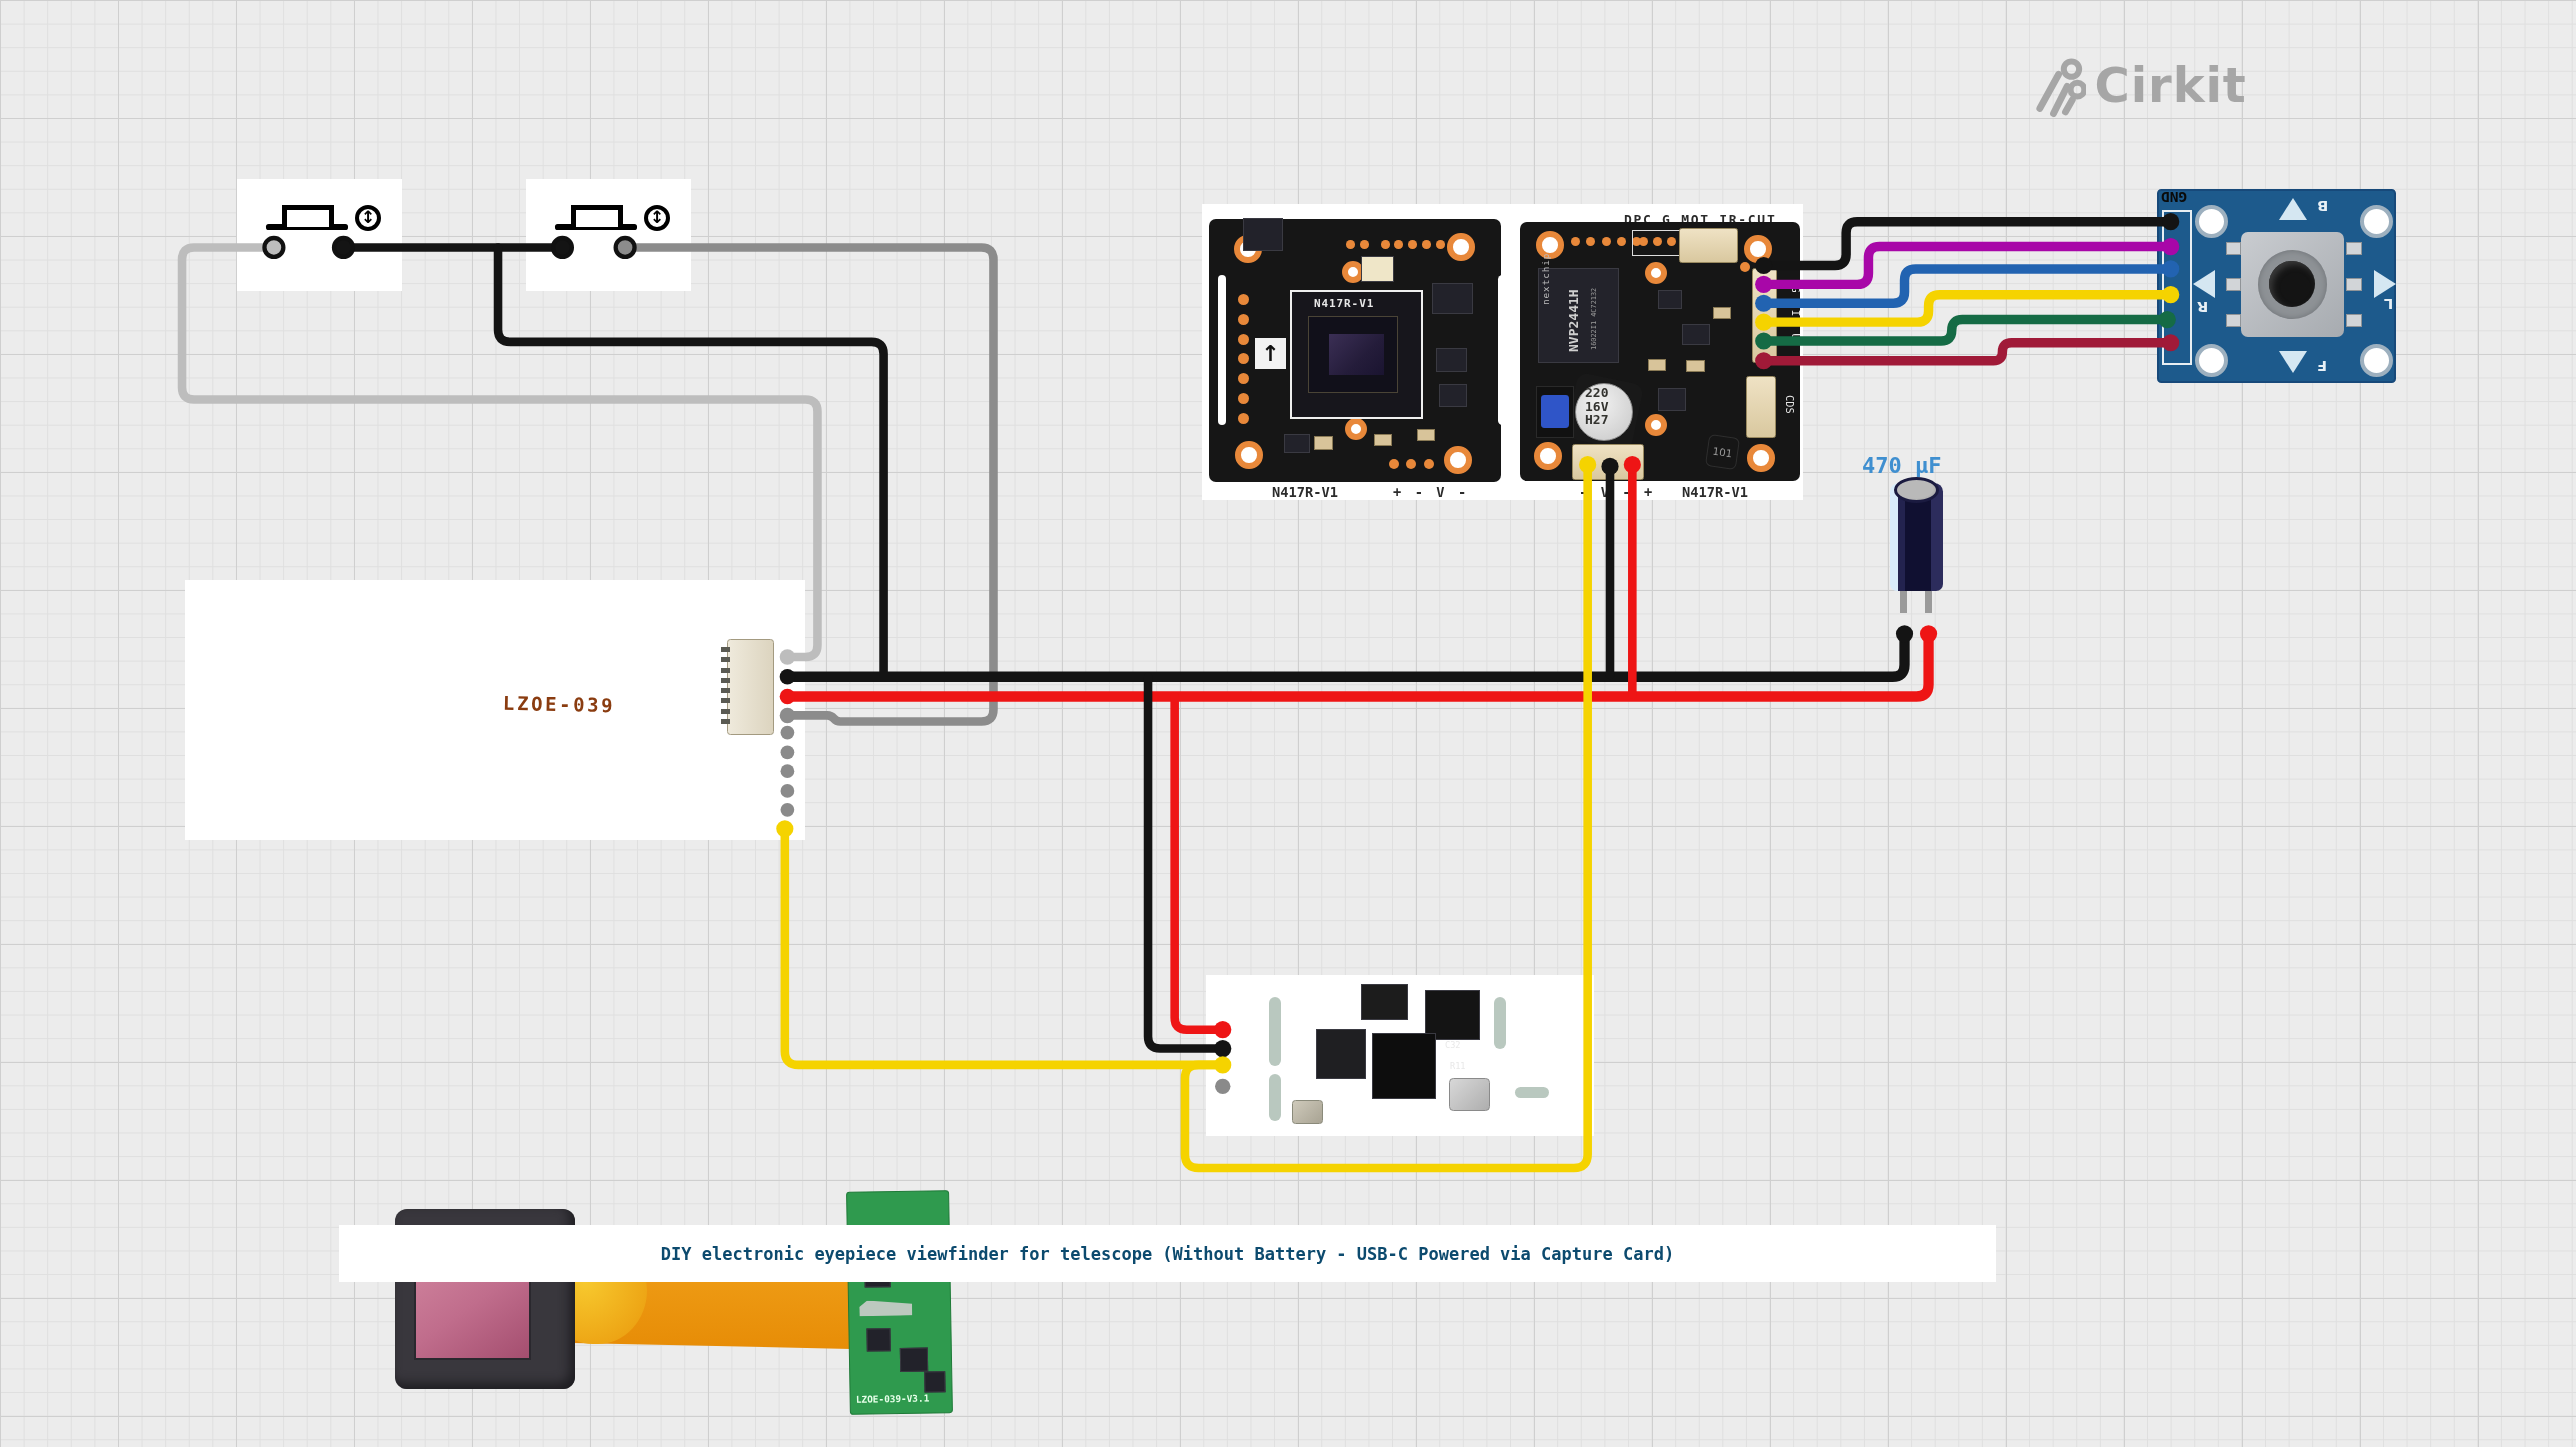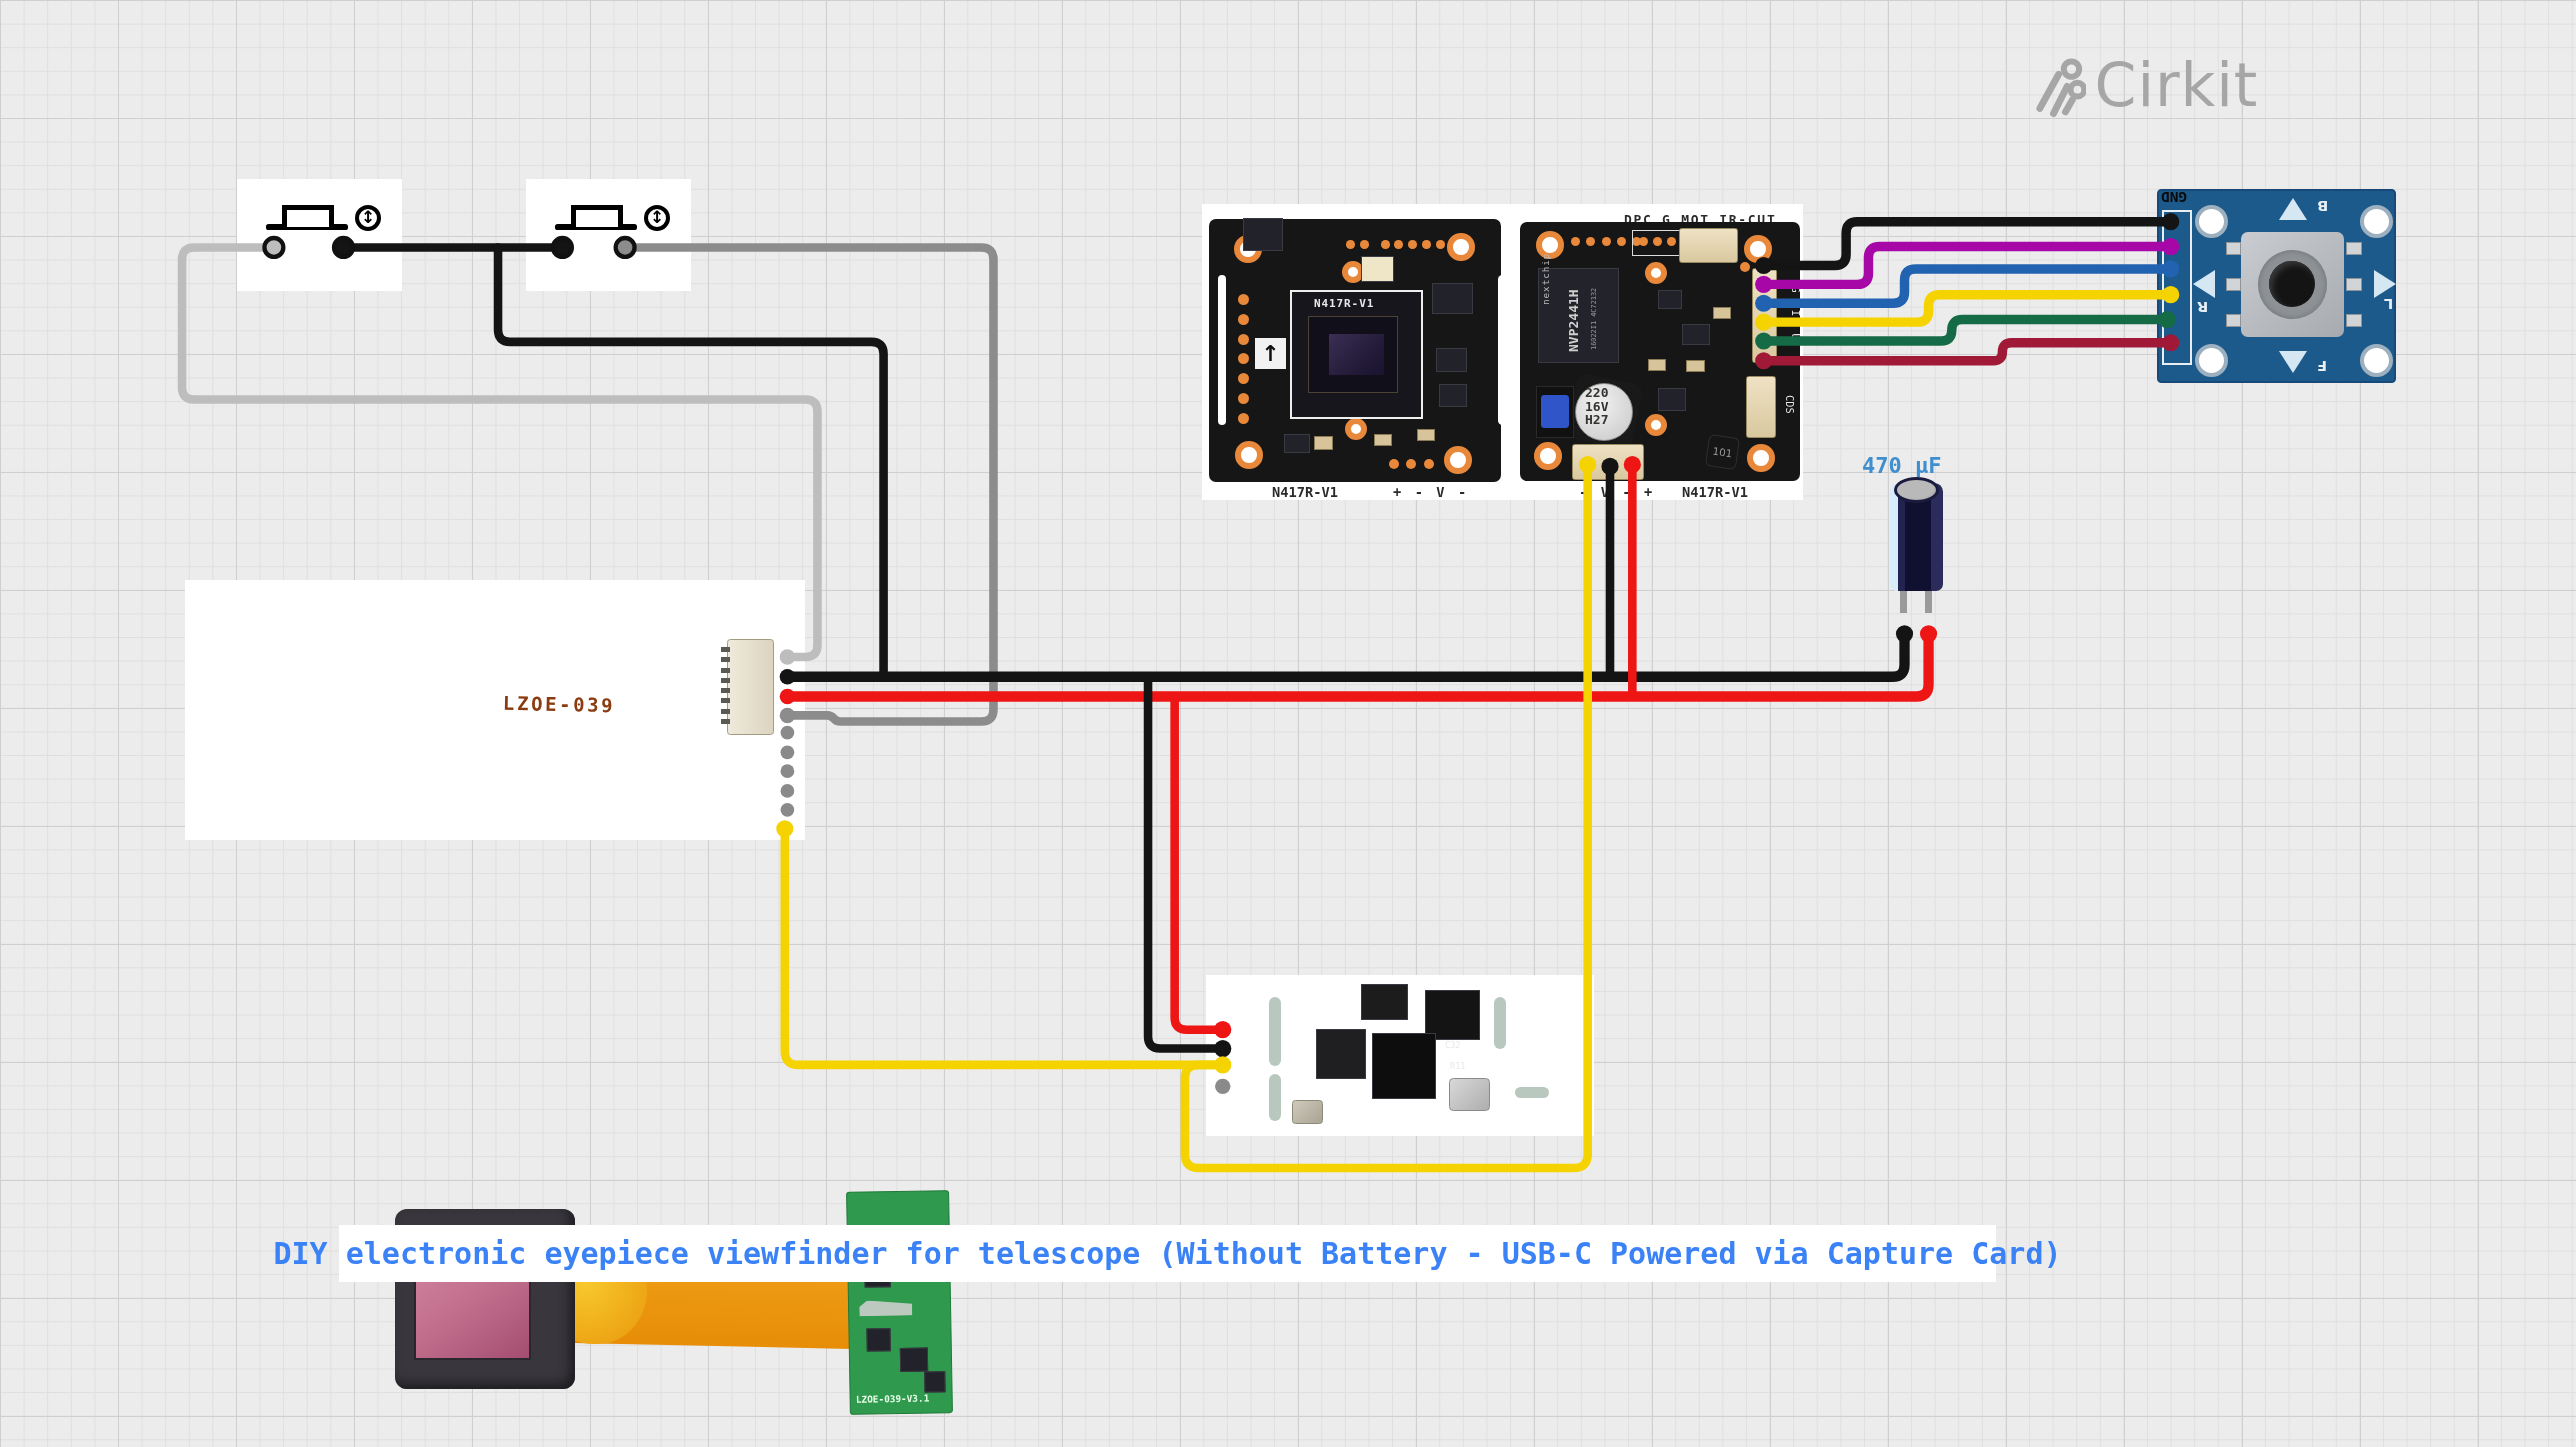--- a/index.html
+++ b/index.html
@@ -9,21 +9,21 @@
       linear-gradient(#cfcfcf 1.3px, transparent 1.3px),
       linear-gradient(90deg,#cfcfcf 1.3px, transparent 1.3px),
       linear-gradient(#dfdfdf 0.9px, transparent 0.9px),
       linear-gradient(90deg,#dfdfdf 0.9px, transparent 0.9px);
     background-size:118px 118px,118px 118px,23.6px 23.6px,23.6px 23.6px;
     font-family:"DejaVu Sans","Liberation Sans",sans-serif;}
   .abs{position:absolute;}
   .photo{background:#ffffff;}
   
   #logo{top:50px;left:2033px;width:498px;height:69px;display:flex;align-items:center;gap:8.6px;color:#a6a6a6;}
-  #logo .brand{font-size:60px;letter-spacing:0.9px;}
+  #logo .brand{font-size:48px;letter-spacing:0.9px;font-weight:bold;}
   #logo .brand-bold{font-size:50px;font-weight:bold;letter-spacing:0.9px;margin-left:12px;}
   
   .pushbtn{width:165px;height:112px;background:#fff;}
   .pb-base{position:absolute;left:29px;top:45px;width:82px;height:6px;background:#000;border-radius:2.6px;}
   .pb-cap{position:absolute;left:45px;top:26px;width:52px;height:21.5px;border:5.2px solid #000;border-bottom:none;background:#fff;box-sizing:border-box;}
   .pb-circ{position:absolute;left:118px;top:26px;width:26px;height:26px;border:4.3px solid #000;border-radius:50%;box-sizing:border-box;color:#000;font-size:17px;font-weight:bold;display:flex;align-items:center;justify-content:center;}
   .pb-circ span{line-height:1;margin-top:-1.7px;}
   
   #joystick{left:2157px;top:189px;width:239px;height:194px;background:#1d5a8c;border:2.6px solid #17497a;border-radius:4.3px;box-sizing:border-box;}
   .joy-hole{position:absolute;width:33px;height:33px;border-radius:50%;background:#fff;border:4.3px solid #9db0bf;box-sizing:border-box;}
@@ -58,21 +58,21 @@
   #lcd-fold{left:359px;top:651px;width:103px;height:113px;background:radial-gradient(circle at 40% 45%,#f7c92e,#eda414 75%);border-radius:45% 55% 50% 50%;}
   #lcd-pcb{left:663px;top:611px;width:103px;height:223px;background:#2f9a4e;border:1.7px solid #1f7a38;border-radius:3.4px;transform:rotate(-1deg);box-sizing:border-box;}
   #lcd-conn{left:726px;top:639px;width:45px;height:94px;background:linear-gradient(90deg,#efeadc,#dcd4bf);border:0.9px solid #a39a80;border-radius:3.4px;}
   .lcd-connpin{position:absolute;width:8.6px;height:5.2px;background:#5a5a52;}
   #lcd-flexlabel{color:#8a3c10;font-weight:bold;font-size:19px;letter-spacing:2.6px;font-family:"DejaVu Sans Mono","Liberation Mono",monospace;transform:rotate(1.2deg);}
   
   #cc-photo{left:1206px;top:975px;width:388px;height:161px;}
   .slot{position:absolute;background:#b9c8bf;border-radius:6px;}
   
   #caption{left:339px;top:1225px;width:1657px;height:57px;background:#fff;display:flex;align-items:center;justify-content:center;}
-  #caption span{font-family:"DejaVu Sans Mono","Liberation Mono",monospace;font-weight:bold;font-size:30px;color:#3b82f6;white-space:nowrap;}
+  #caption span{font-family:"DejaVu Sans Mono","Liberation Mono",monospace;font-weight:bold;font-size:17px;color:#0c4a6e;white-space:nowrap;}
   
   #wires{position:absolute;left:0;top:0;width:2576px;height:1448px;pointer-events:none;}
   #wires path{pointer-events:stroke;}
   .vtext{writing-mode:vertical-rl;}
 </style>
 </head>
 <body>
 
 <div id="canvas">
 

